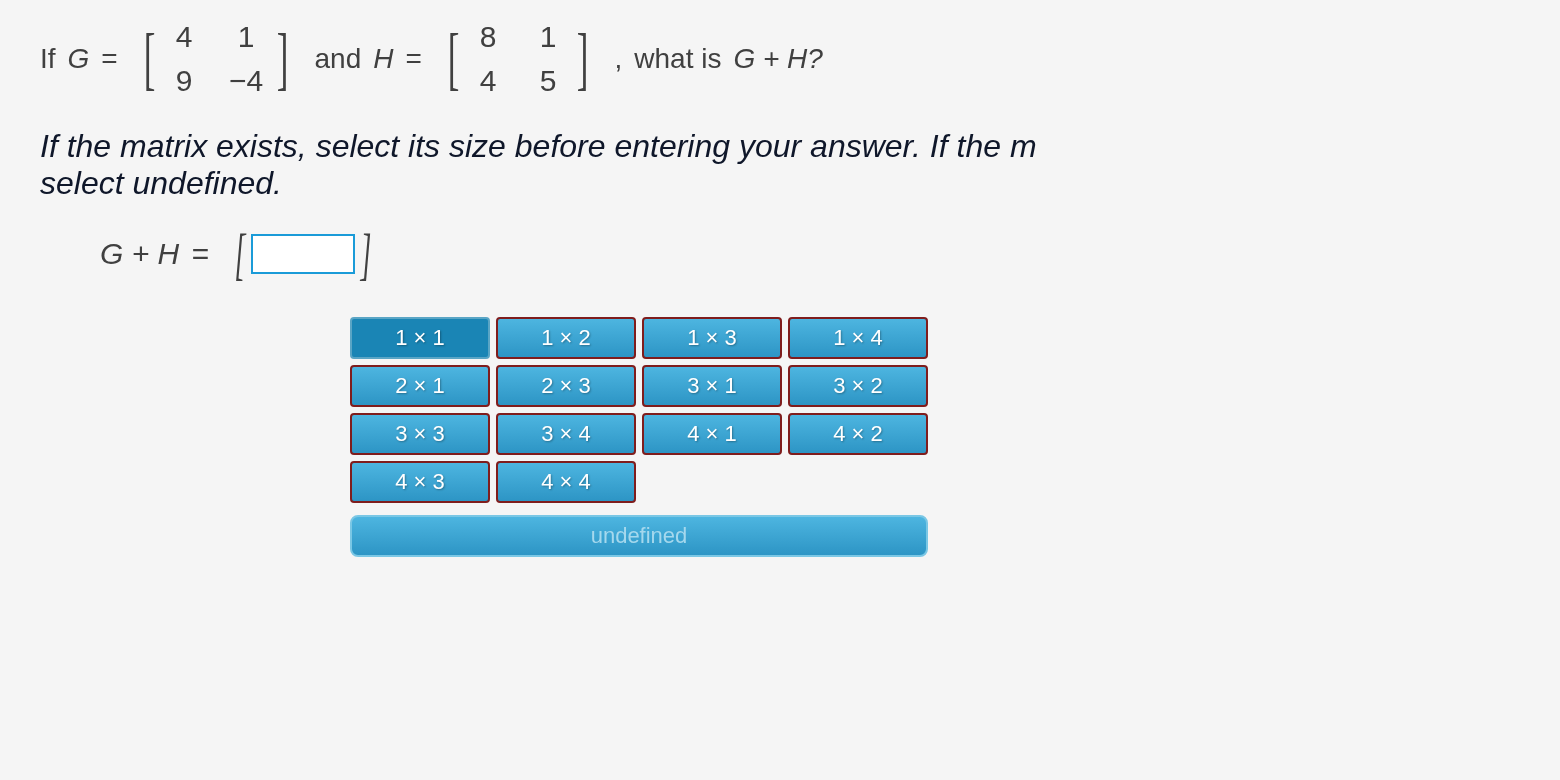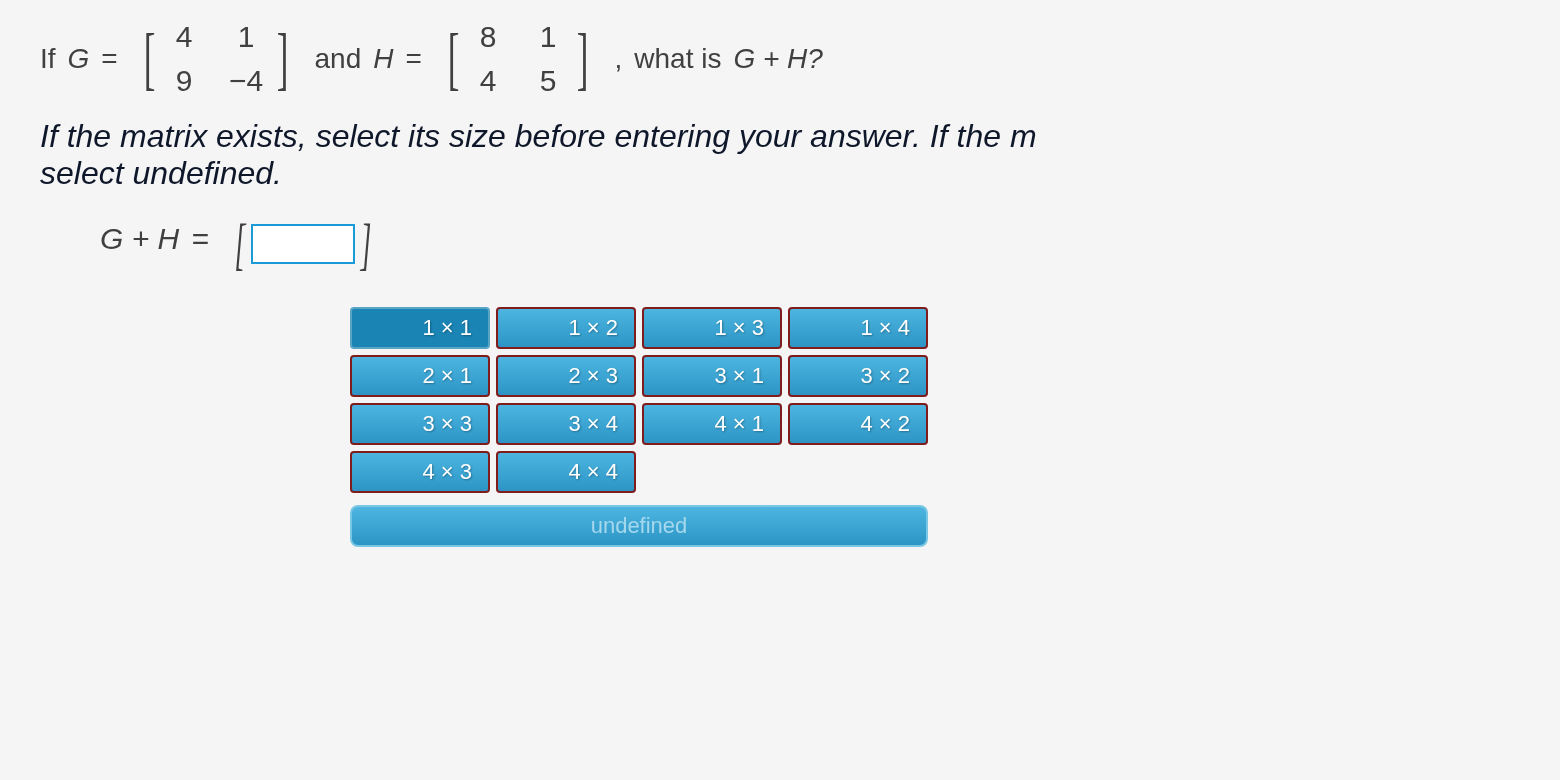--- a/index.html
+++ b/index.html
@@ -7,21 +7,21 @@
       padding: 20px 40px;
       font-family: Arial, sans-serif;
       background: #f5f5f5;
       color: #404040;
       font-size: 28px;
     }
     .question-row {
       display: flex;
       align-items: center;
       gap: 12px;
-      margin-bottom: 20px;
+      margin-bottom: 30px;
       flex-wrap: wrap;
     }
     .matrix {
       display: inline-flex;
       align-items: center;
       margin: 0 8px;
     }
     .bracket-left, .bracket-right {
       font-size: 70px;
       font-weight: 100;
@@ -41,21 +41,21 @@
       min-width: 30px;
     }
     .instruction {
       font-style: italic;
       font-size: 32px;
       margin-bottom: 30px;
       color: #0f172a;
     }
     .answer-row {
       display: flex;
-      align-items: flex-start;
+      align-items: center;
       gap: 12px;
       margin-left: 60px;
       margin-bottom: 40px;
       font-style: italic;
       font-size: 30px;
     }
     .italic {
       font-style: italic;
     }
     .answer-input {
@@ -70,21 +70,21 @@
       grid-template-columns: repeat(4, 140px);
       gap: 6px;
       margin-left: 310px;
       width: fit-content;
     }
     .size-btn {
       background: linear-gradient(to bottom, #4db5e0, #2d95c5);
       color: white;
       border: 2px solid #7f1d1d;
       border-radius: 4px;
-      text-align: right;
+      text-align: center;
       padding: 6px 16px;
       font-size: 22px;
       cursor: pointer;
       text-shadow: 1px 1px 2px rgba(0,0,0,0.3);
     }
     .size-btn.selected {
       background: #1a85b5;
       border-color: #5aa5c5;
     }
     .undefined-btn {

